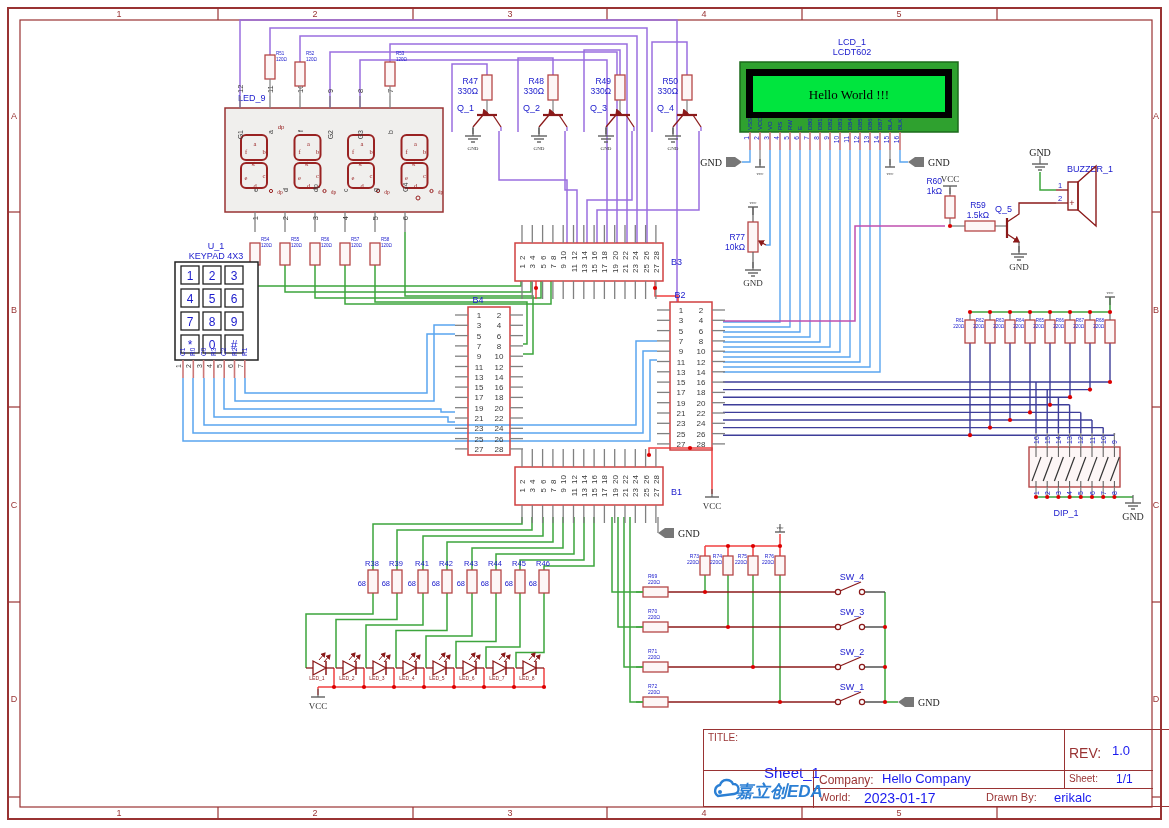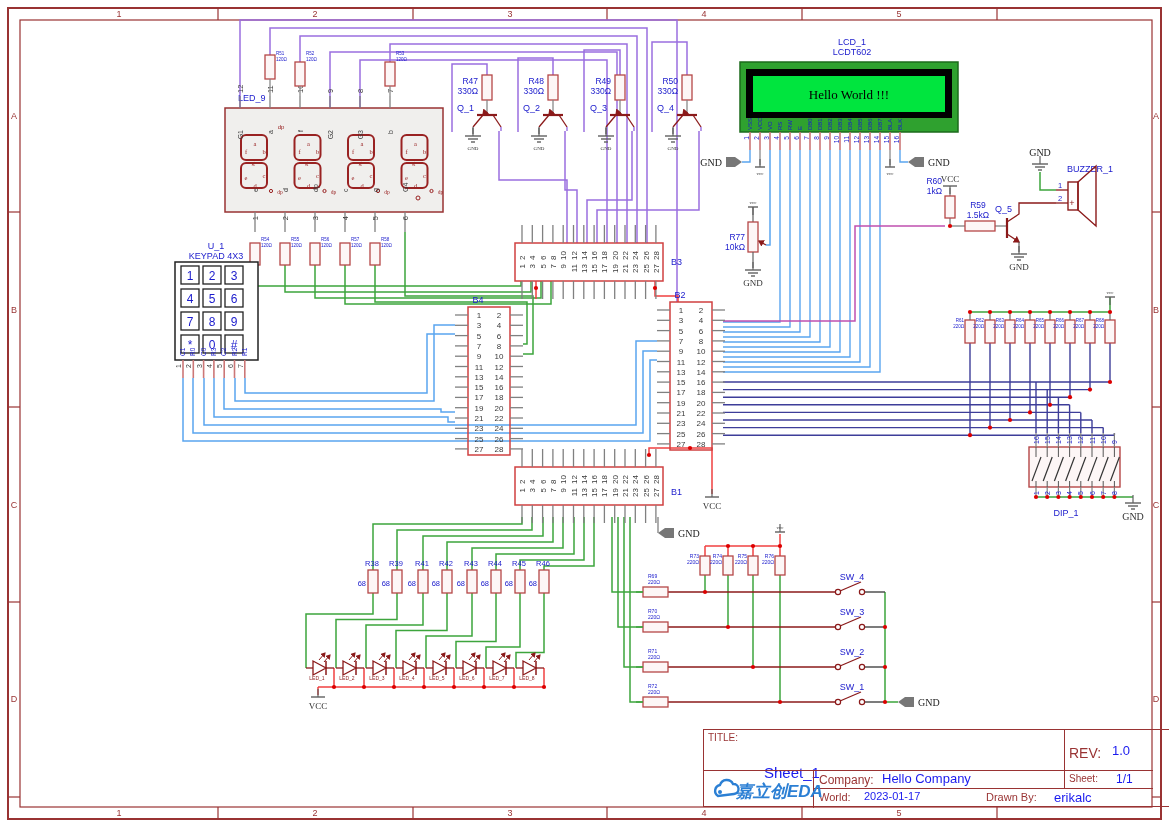--- a/index.html
+++ b/index.html
@@ -1143,21 +1143,21 @@
   <div class="tb-cell tb-val" style="left:408px;top:13px;font-size:13px;">1.0</div>
   <div class="tb-cell" style="left:0;top:40px;width:449px;height:0;border-top:1.5px solid #993333;"></div>
   <div class="tb-cell" style="left:109px;top:40px;width:0;height:38px;border-left:1.5px solid #993333;"></div>
   <div class="tb-cell" style="left:109px;top:58px;width:340px;height:0;border-top:1.5px solid #993333;"></div>
   <div class="tb-cell" style="left:360px;top:40px;width:0;height:18px;border-left:1.5px solid #993333;"></div>
   <div class="tb-cell tb-label" style="left:115px;top:43px;font-size:12px;text-align:right;">Company:</div>
   <div class="tb-cell tb-val" style="left:178px;top:41px;font-size:13px;">Hello Company</div>
   <div class="tb-cell tb-label" style="left:365px;top:43px;font-size:10px;">Sheet:</div>
   <div class="tb-cell tb-val" style="left:412px;top:42px;font-size:12px;">1/1</div>
   <div class="tb-cell tb-label" style="left:115px;top:61px;font-size:11px;">World:</div>
-  <div class="tb-cell tb-val" style="left:160px;top:60px;font-size:11px;">2023-01-17</div>
+  <div class="tb-cell tb-val" style="left:160px;top:60px;font-size:14px;">2023-01-17</div>
   <div class="tb-cell tb-label" style="left:282px;top:61px;font-size:11px;">Drawn By:</div>
   <div class="tb-cell tb-val" style="left:350px;top:60px;font-size:13px;">erikalc</div>
   <div class="tb-cell" style="left:6px;top:48px;">
     <svg width="100" height="26">
       <path d="M8 18 a6 6 0 0 1 2-11 a7 7 0 0 1 13-1 a5 5 0 0 1 1 10 z" fill="none" stroke="#2b7fd4" stroke-width="2.4"></path>
       <circle cx="10" cy="14" r="2" fill="#2b7fd4"></circle>
     </svg>
     <span class="logo-text" style="position:absolute;left:26px;top:2px;white-space:nowrap;">嘉立创EDA</span>
   </div>
 </div>

